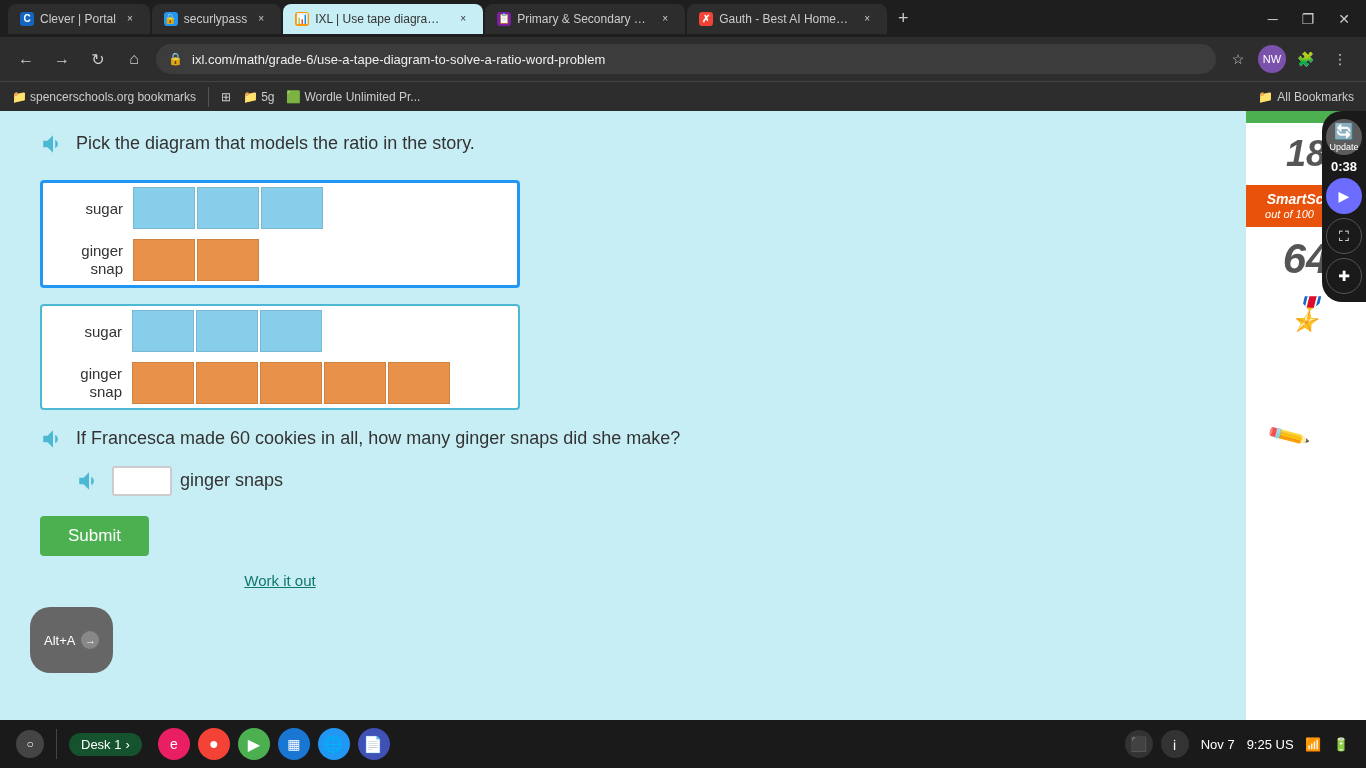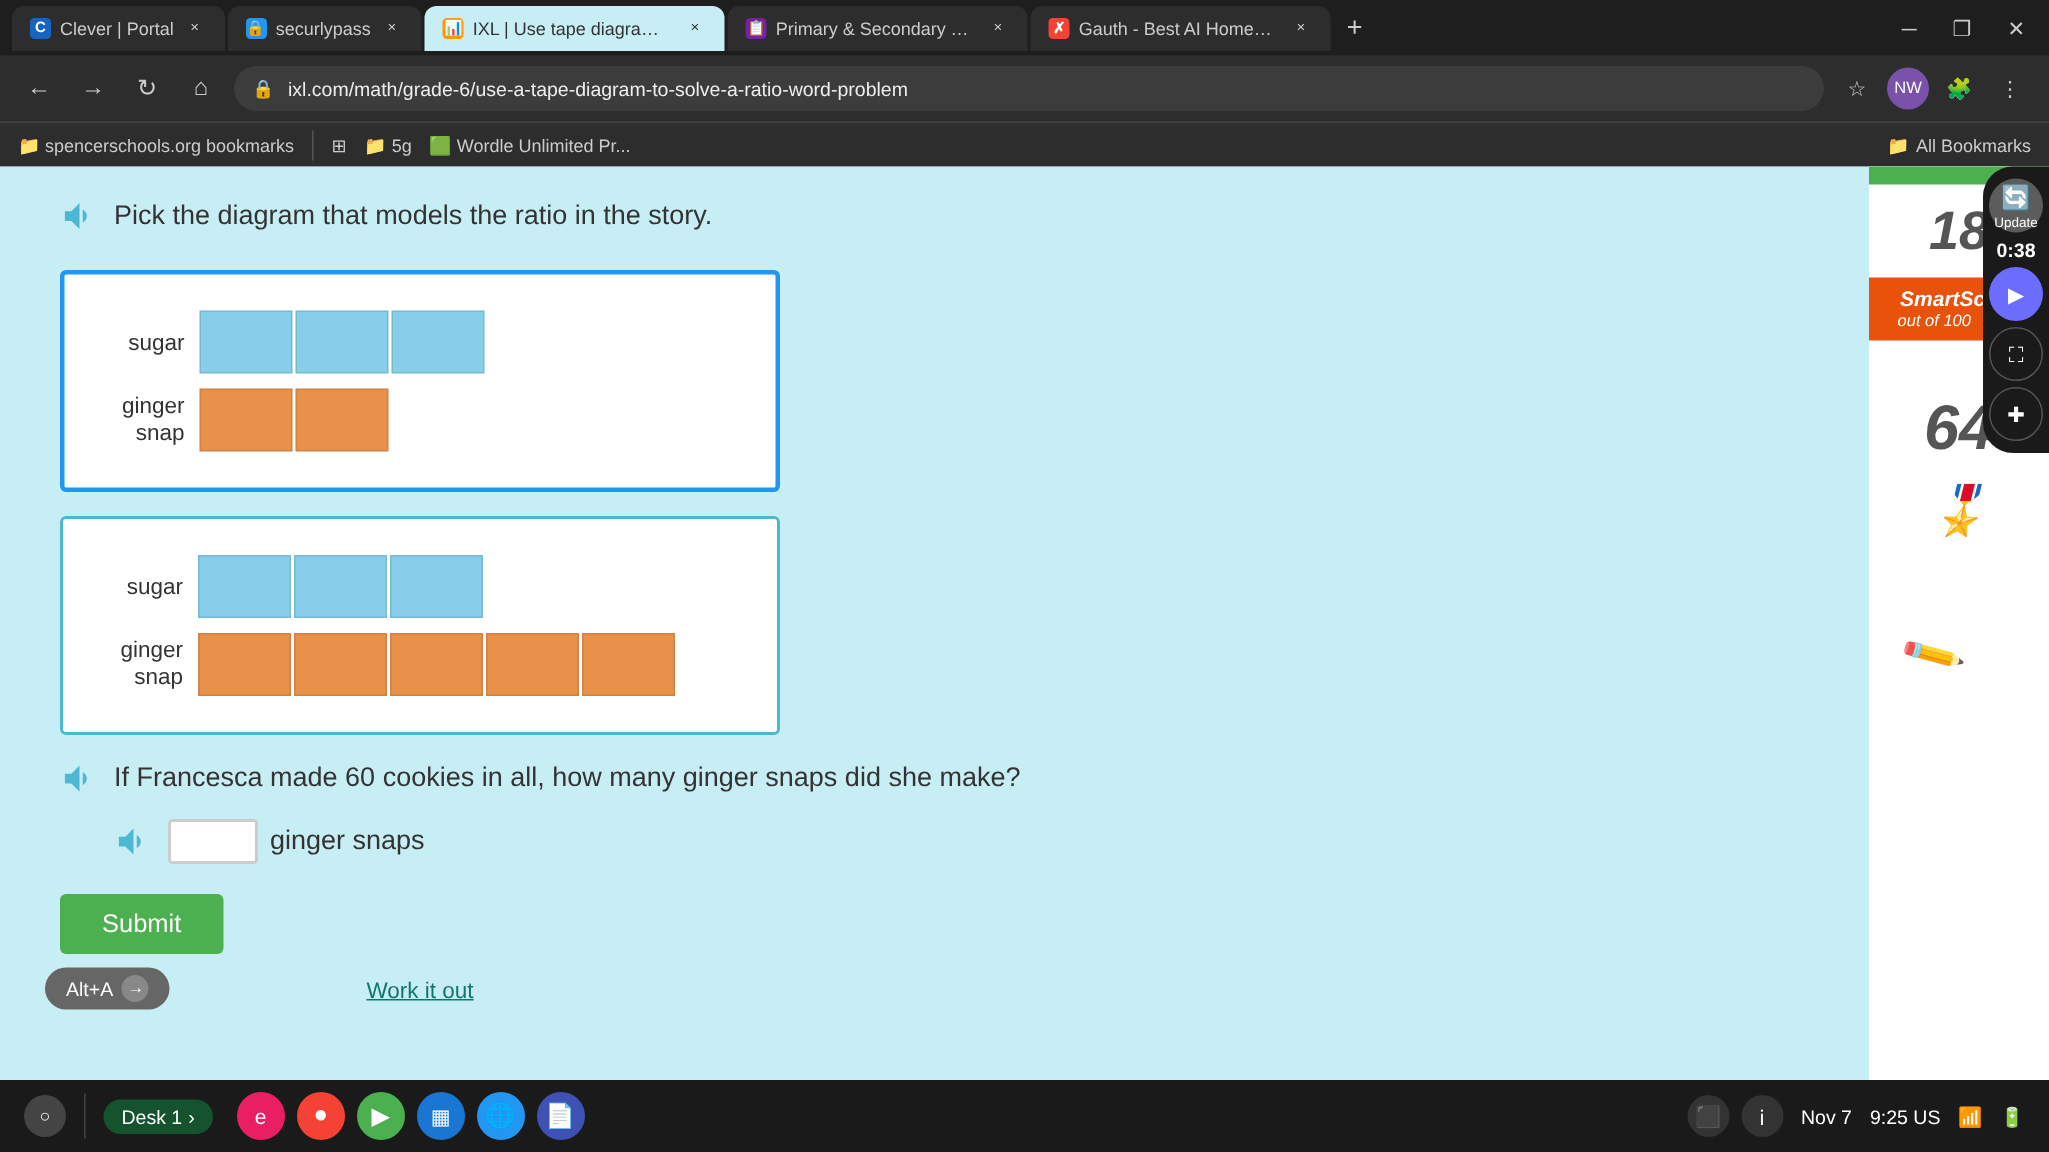--- a/index.html
+++ b/index.html
@@ -34,58 +34,58 @@
     .main-content { display: flex; width: 100%; height: calc(768px - 111px - 48px); background: #c8eef5; }
     .content-area { flex: 1; padding: 20px 40px; overflow-y: auto; }
     .sidebar { width: 120px; background: white; display: flex; flex-direction: column; align-items: center; padding: 0; font-style: italic; }
 
     
     .audio-line { display: flex; align-items: flex-start; gap: 10px; margin-bottom: 14px; }
     .audio-icon { width: 26px; height: 26px; flex-shrink: 0; cursor: pointer; }
     .audio-text { font-size: 18px; color: #333; line-height: 1.4; }
 
     
-    .diagram-container { border: 2px solid #4db8d4; border-radius: 4px; padding: 24px 20px; margin-bottom: 16px; background: white; max-width: 480px; }
+    .diagram-container { border: 2px solid #4db8d4; border-radius: 4px; padding: 4px 20px; margin-bottom: 16px; background: white; max-width: 480px; }
     .diagram-container.selected { border: 3px solid #2196F3; }
     .tape-row { display: flex; align-items: center; margin-bottom: 10px; }
     .tape-row:last-child { margin-bottom: 0; }
     .tape-label { width: 70px; text-align: right; padding-right: 10px; font-size: 15px; color: #333; }
     .tape-blocks { display: flex; gap: 2px; }
     .tape-block { height: 42px; width: 62px; border: 1px solid rgba(0,0,0,0.1); }
     .tape-block.blue { background: #87CEEB; }
     .tape-block.orange { background: #E8914A; }
 
     
     .answer-input { width: 60px; height: 30px; border: 2px solid #ccc; border-radius: 3px; text-align: center; font-size: 16px; margin-right: 8px; }
     .submit-btn { background: #4CAF50; color: white; border: none; border-radius: 4px; padding: 10px 28px; font-size: 17px; cursor: pointer; font-weight: 500; }
     .work-out-link { color: #0f766e; font-size: 15px; cursor: pointer; text-decoration: underline; }
 
     
     .score-number { font-size: 36px; font-weight: bold; color: #555; text-align: center; padding: 10px 0; }
     .smart-score-box { background: #E8520A; color: white; text-align: center; padding: 6px 10px; width: 100%; cursor: pointer; }
     .smart-score-title { font-size: 14px; font-weight: bold; }
     .smart-score-sub { font-size: 11px; display: flex; align-items: center; justify-content: center; gap: 19px; }
-    .smart-score-value { font-size: 42px; font-weight: bold; color: #555; text-align: center; padding: 8px 0; margin-top: 26px; }
+    .smart-score-value { font-size: 42px; font-weight: bold; color: #555; text-align: center; padding: 8px 0; }
     .ribbon-icon { text-align: center; font-size: 32px; padding: 4px 0; }
 
     
     .right-panel { position: absolute; right: 0; top: 111px; width: 44px; background: #1a1a1a; border-radius: 20px 0 0 20px; display: flex; flex-direction: column; align-items: center; padding: 8px 4px; gap: 4px; }
     .right-panel-btn { width: 36px; height: 36px; border-radius: 50%; display: flex; align-items: center; justify-content: center; color: white; font-size: 14px; cursor: pointer; }
     .right-panel-btn.update-btn { background: #5c5c5c; flex-direction: column; gap: 1px; }
     .right-panel-btn.update-btn .update-label { font-size: 9px; }
     .timer-text { color: white; font-size: 13px; font-weight: bold; }
     .play-btn { background: #6c6cff; }
     .expand-btn { background: transparent; border: 1px solid #555; }
     .add-btn { background: transparent; border: 1px solid #555; }
 
     
     .pencil-icon { position: absolute; right: 60px; top: 420px; font-size: 28px; color: #4db8d4; transform: rotate(-30deg); cursor: pointer; }
 
     
-    .alt-a-btn { position: absolute; bottom: 95px; left: 30px; background: #666; color: white; border-radius: 20px; padding: 5px 14px; font-size: 13px; display: flex; align-items: center; gap: 6px; cursor: pointer; }
+    .alt-a-btn { position: absolute; bottom: 95px; left: 30px; background: #666; color: white; border-radius: 20px; padding: 24px 14px; font-size: 13px; display: flex; align-items: center; gap: 6px; cursor: pointer; }
     .alt-a-arrow { width: 18px; height: 18px; background: #888; border-radius: 50%; display: flex; align-items: center; justify-content: center; font-size: 11px; }
 
     
     .taskbar { position: absolute; bottom: 0; left: 0; width: 100%; height: 48px; background: #1a1a1a; display: flex; align-items: center; padding: 0 16px; gap: 8px; }
     .taskbar-left { width: 28px; height: 28px; border-radius: 50%; background: #444; display: flex; align-items: center; justify-content: center; cursor: pointer; }
     .taskbar-divider { width: 1px; height: 30px; background: #444; margin: 0 4px; }
     .taskbar-desk { display: flex; align-items: center; gap: 4px; background: #14532d; border-radius: 15px; padding: 4px 12px; color: white; font-size: 13px; cursor: pointer; }
     .taskbar-icons { display: flex; gap: 8px; align-items: center; margin: 0 8px; }
     .taskbar-icon { width: 32px; height: 32px; border-radius: 50%; display: flex; align-items: center; justify-content: center; cursor: pointer; font-size: 16px; }
     .taskbar-right { margin-left: auto; display: flex; align-items: center; gap: 12px; color: white; font-size: 13px; }

